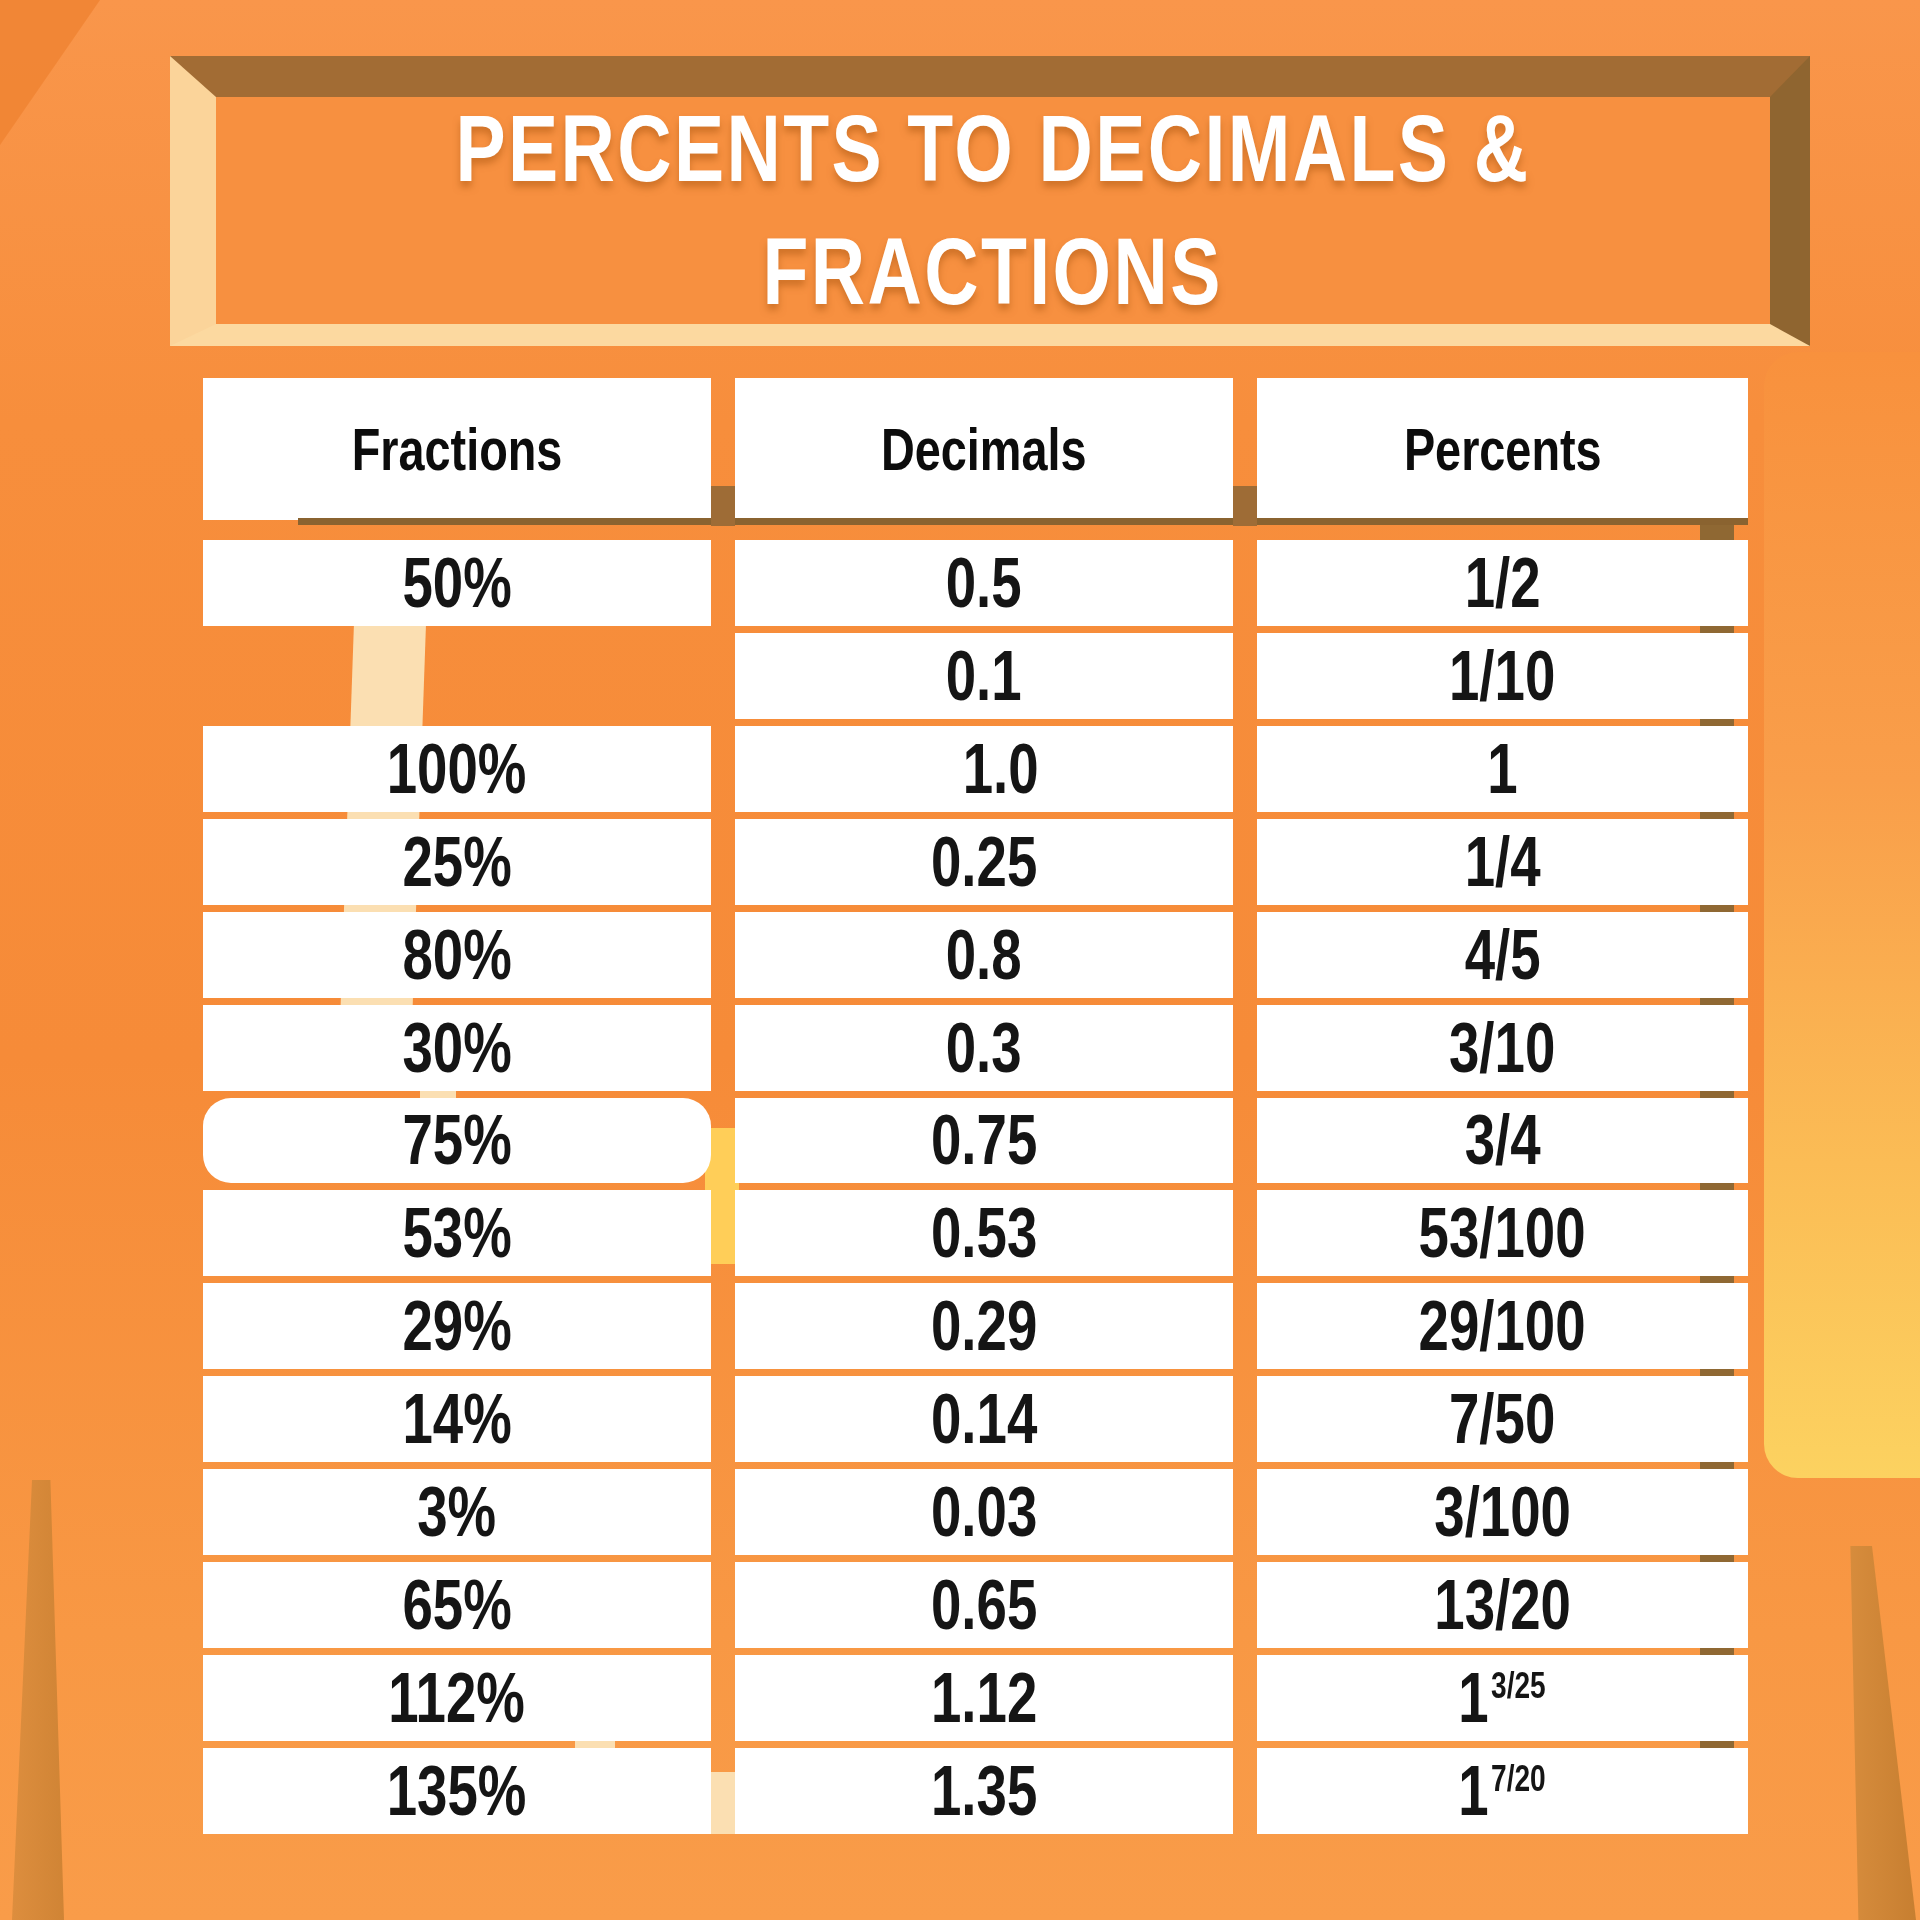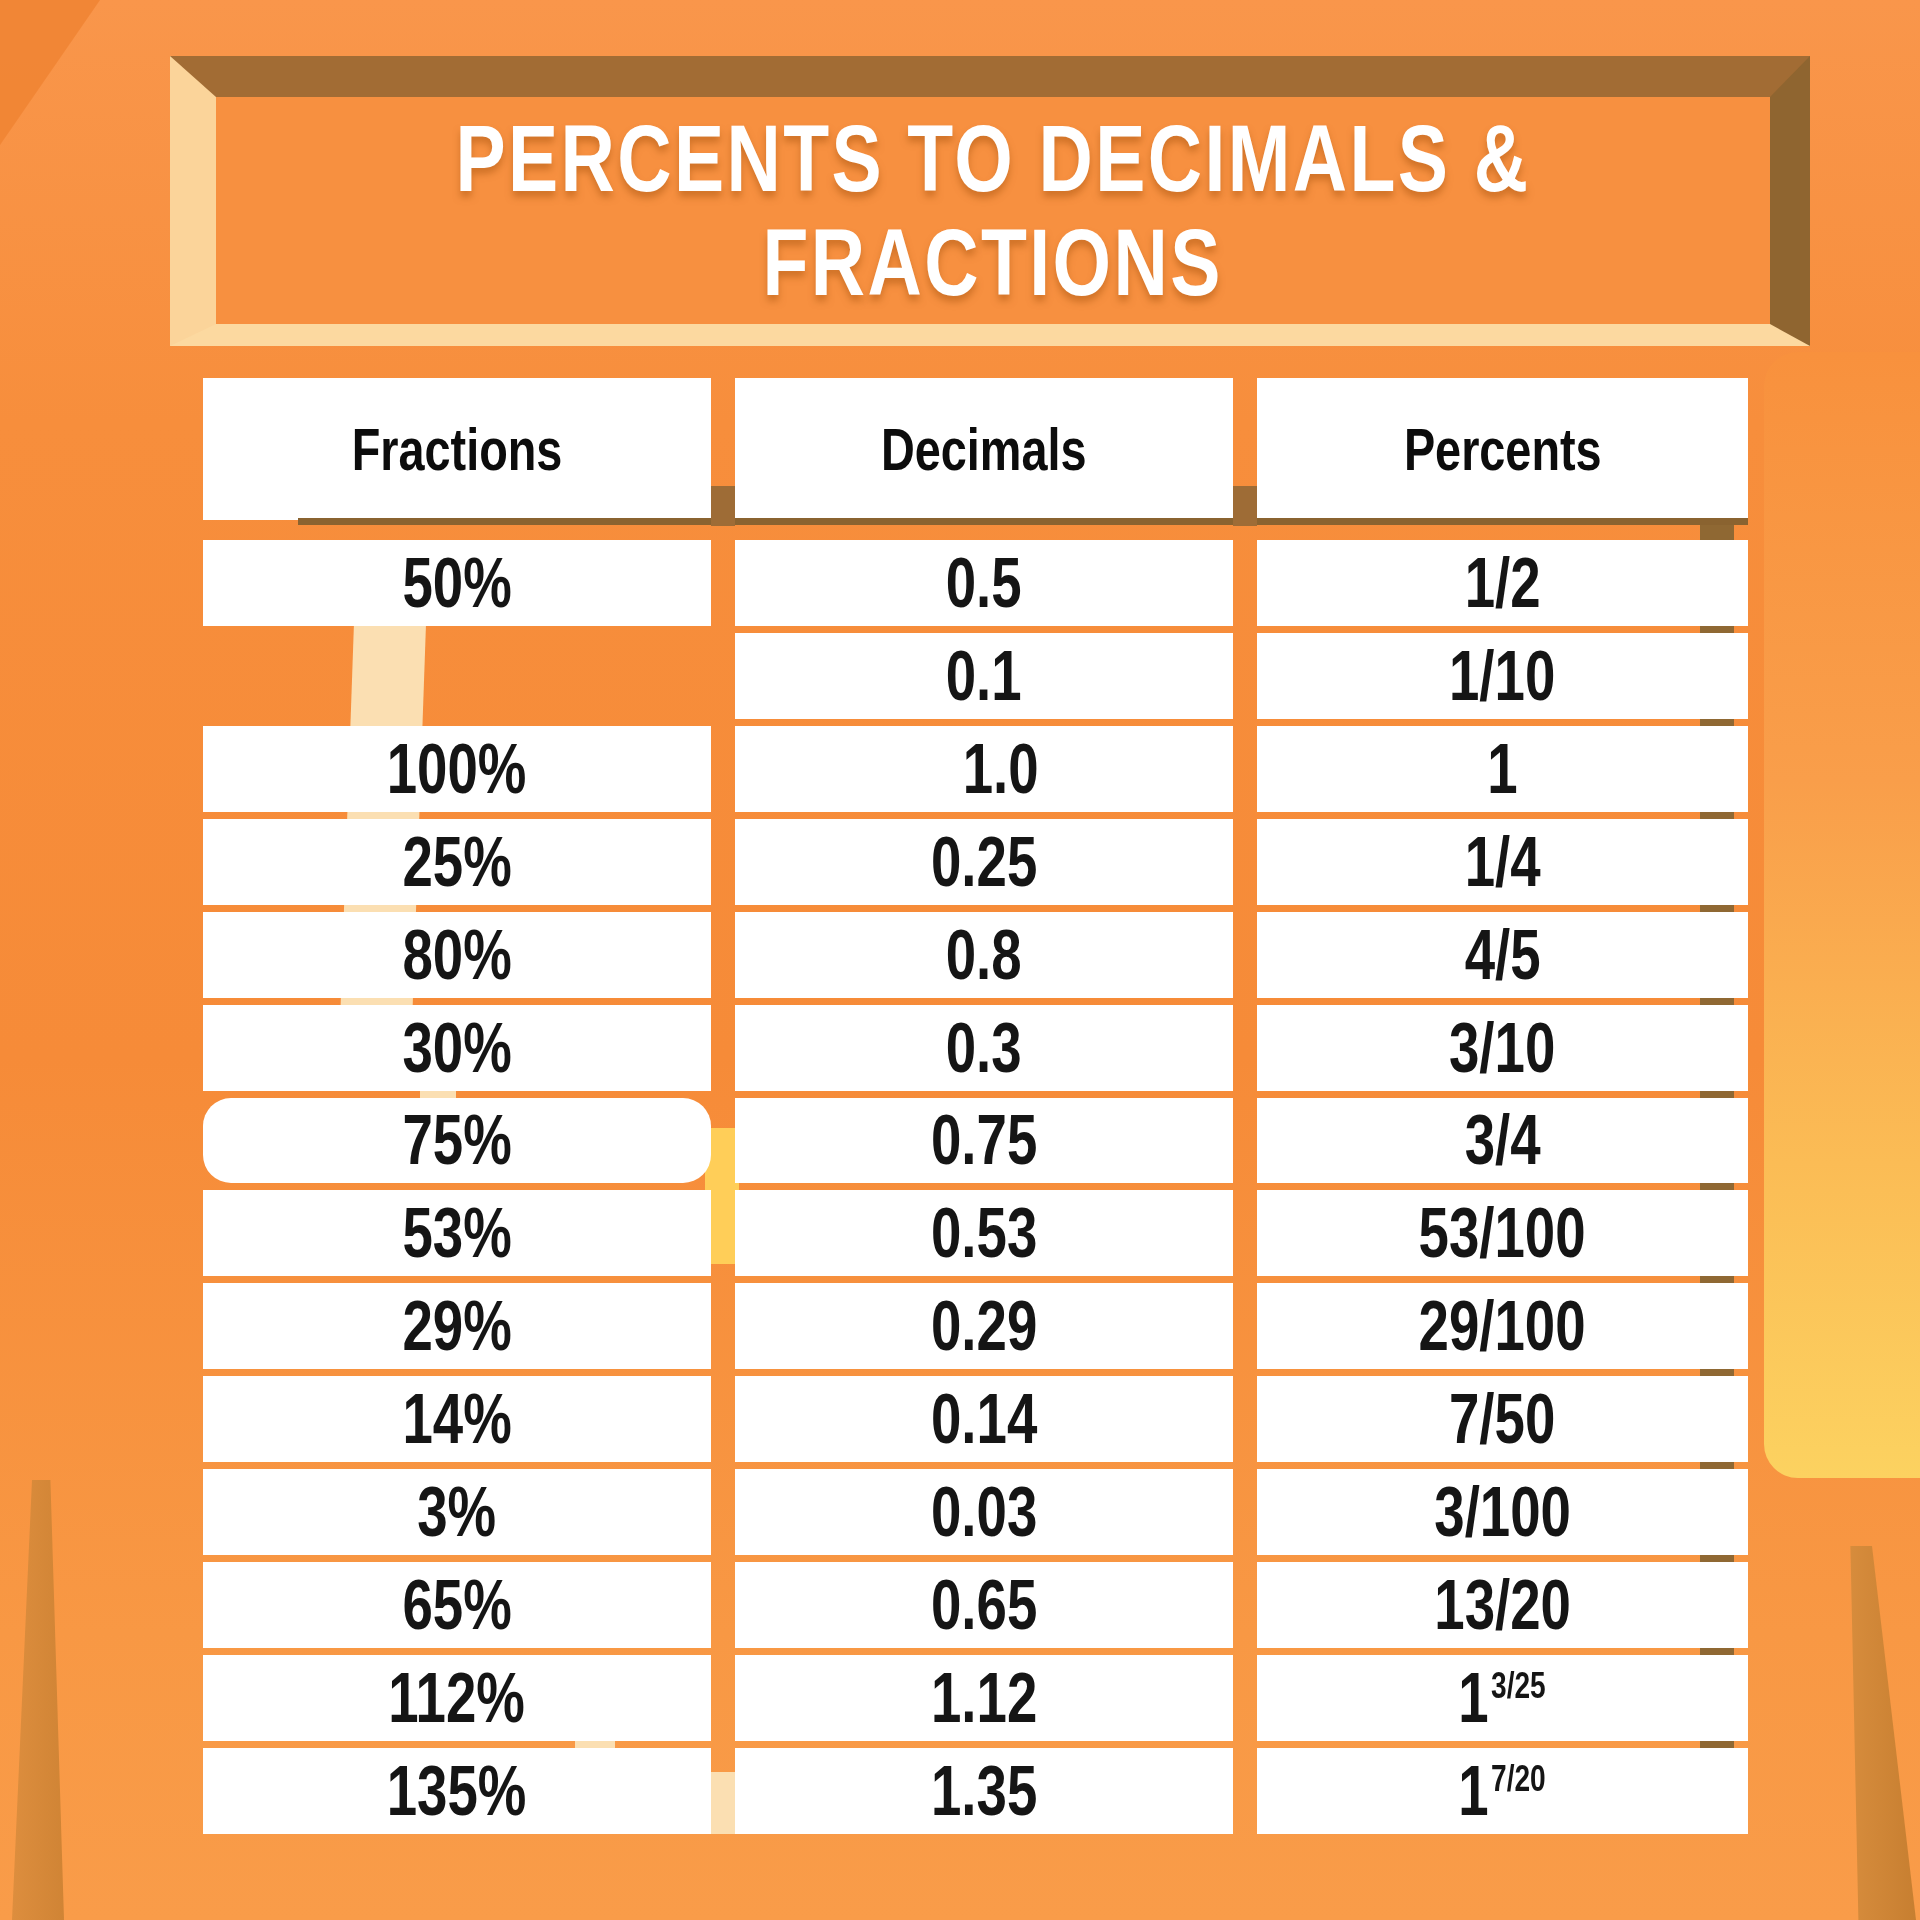--- a/index.html
+++ b/index.html
@@ -29,21 +29,21 @@
     clip-path:polygon(13% 0,40% 0,95% 100%,23% 100%);}
   
   .cond{display:inline-block;transform:scaleX(.78);transform-origin:center;
     white-space:nowrap;font-weight:bold;}
   
   .banner{left:170px;top:56px;width:1640px;height:290px;box-sizing:border-box;
     border-top:41px solid #A26C34;border-right:40px solid #8F6530;
     border-bottom:22px solid #FCD9A0;border-left:46px solid #FBD49A;
     background:#F79040;}
   .banner-face{width:100%;height:100%;display:flex;flex-direction:column;
-    justify-content:center;align-items:center;}
+    justify-content:space-between;align-items:center;}
   .title-line{font-size:94px;line-height:104px;color:#FFFFFF;letter-spacing:3px;
     text-shadow:0 6px 8px rgba(170,85,15,.5);}
   .title-line .cond{transform:scaleX(.8);}
   
   .table{left:203px;top:378px;width:1545px;height:1456px;display:flex;flex-direction:column;}
   .grid-row{display:grid;grid-template-columns:508px 24px 498px 24px 491px;}
   .thead{height:142px;flex:0 0 auto;}
   .thead .cell{font-size:60px;color:#0C0C0C;}
   .head-spacer{height:20px;flex:0 0 auto;}
   .tbody{flex:1;display:flex;flex-direction:column;gap:7px;}

